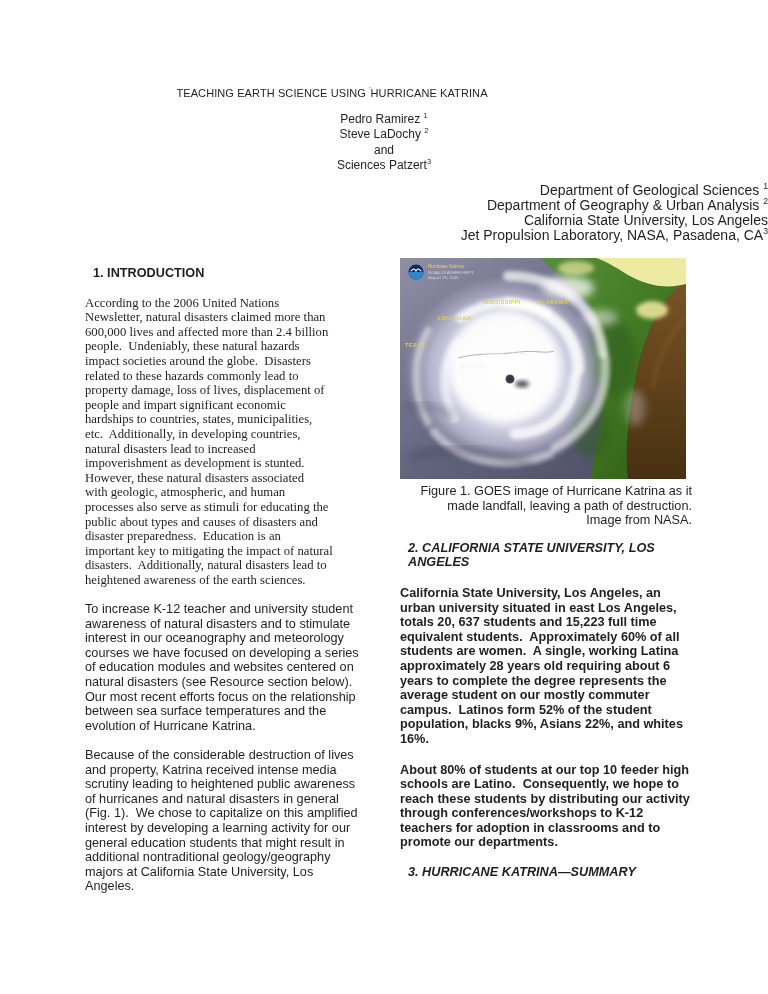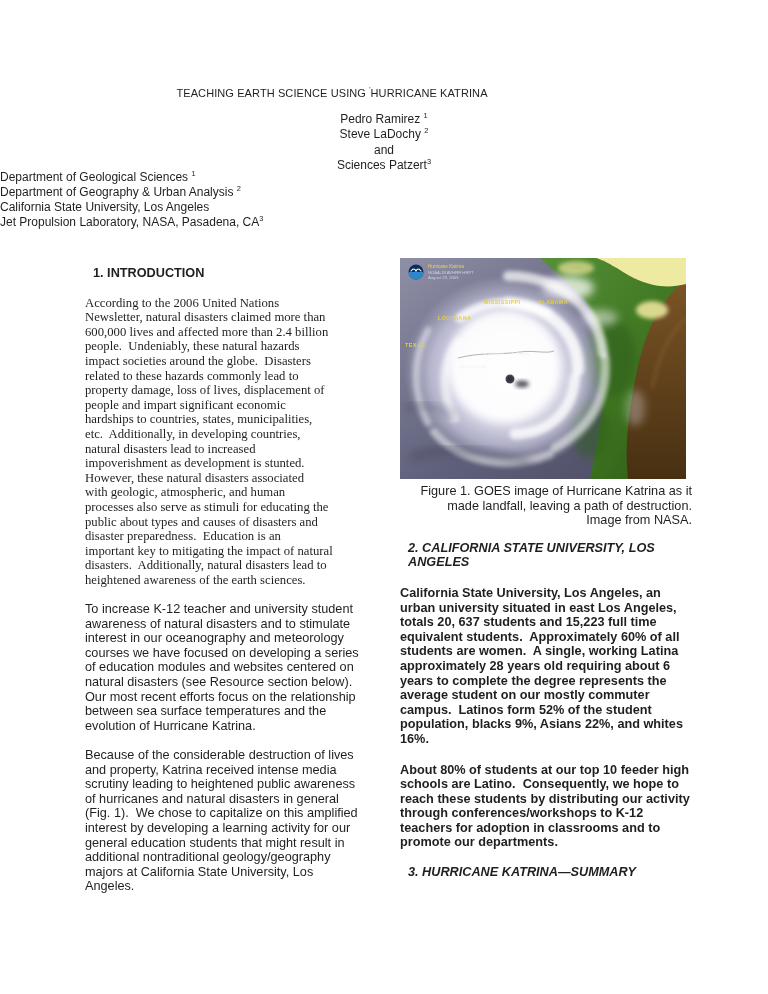--- a/index.html
+++ b/index.html
@@ -13,22 +13,22 @@
   }
   .doc-title {
     position:absolute; top:87px; left:0; width:664px;
     text-align:center; font-size:11px; letter-spacing:0.1px;
   }
   .authors {
     position:absolute; top:112px; left:0; width:768px;
     text-align:center; font-size:12px; line-height:15.3px;
   }
   .affils {
-    position:absolute; top:170px; left:0; width:768px;
-    text-align:left; font-size:12px; line-height:15.1px;
+    position:absolute; top:183px; left:0; width:768px;
+    text-align:right; font-size:14px; line-height:15.1px;
   }
   sup.s { font-size:0.62em; vertical-align:super; line-height:0; }
   .col-left {
     position:absolute; left:85px; top:258px; width:310px;
     font-size:12.7px; line-height:14.6px;
   }
   .col-right {
     position:absolute; left:400px; top:258px; width:292px;
     font-size:12.7px; line-height:14.6px;
   }

